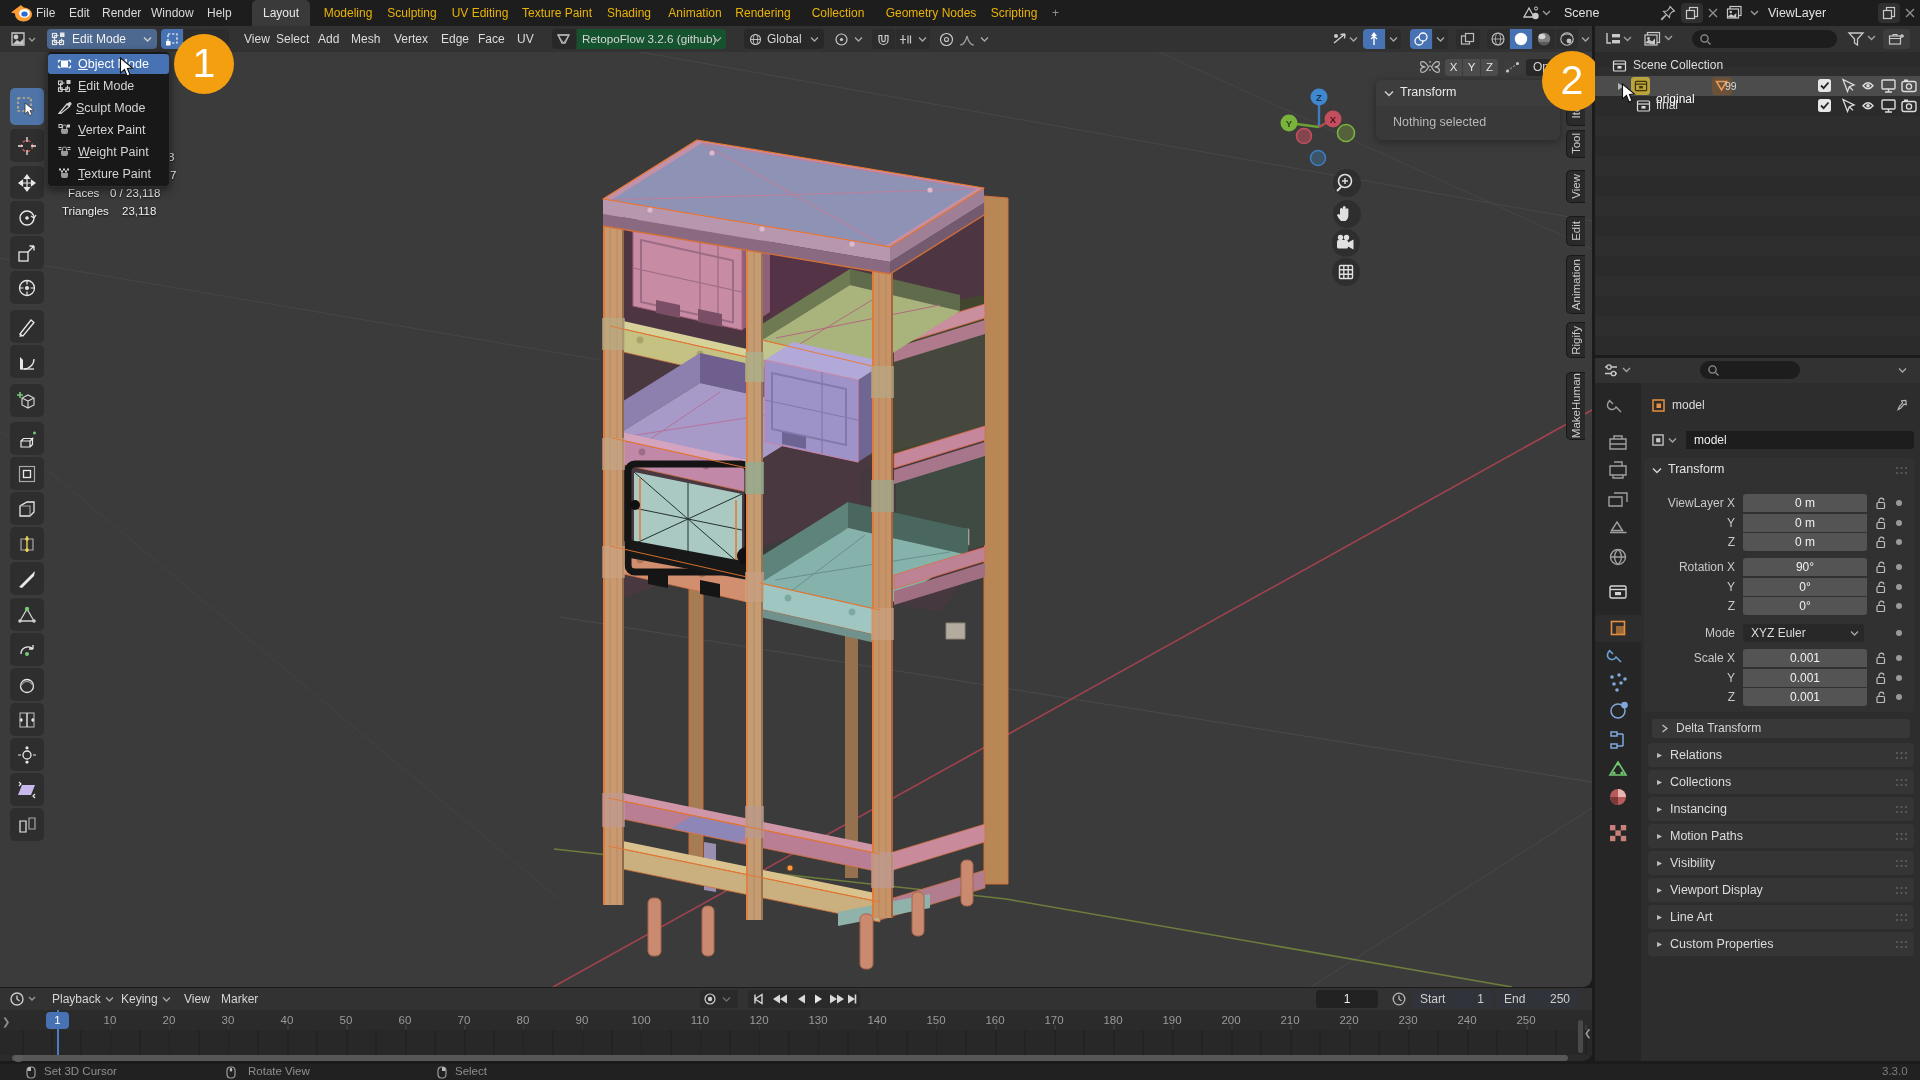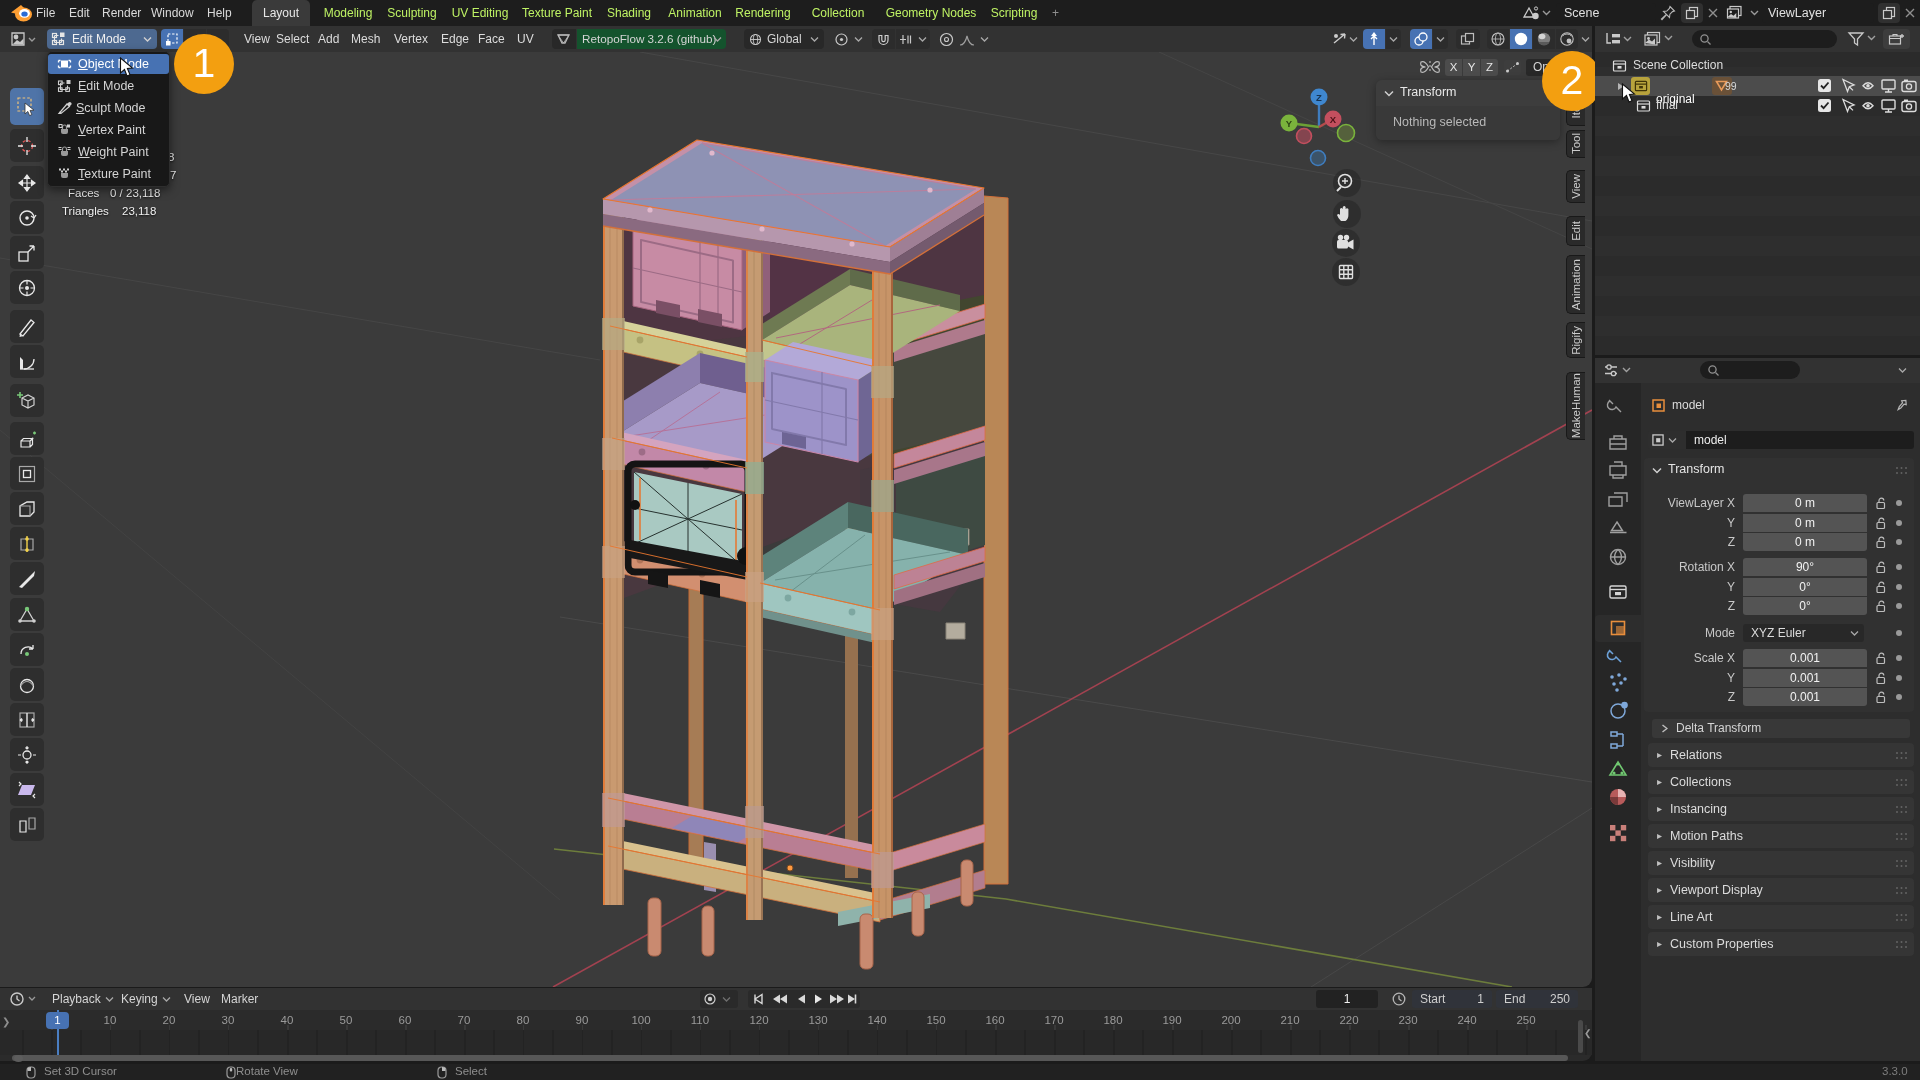--- a/index.html
+++ b/index.html
@@ -2,21 +2,21 @@
 <html><head><meta charset="utf-8">
 <style>
 *{margin:0;padding:0;box-sizing:border-box}
 html,body{width:1920px;height:1080px;overflow:hidden;background:#1b1b1b;
 font-family:"Liberation Sans",sans-serif;-webkit-font-smoothing:antialiased}
 #page{position:absolute;inset:0;width:1920px;height:1080px;color:#d8d8d8;font-size:12px}
 .abs{position:absolute}
 
 #topbar{position:absolute;left:0;top:0;width:1920px;height:26px;background:#1d1d1d}
 #topbar .menu{position:absolute;top:0;height:26px;line-height:26px;color:#dadada;font-size:12px}
-.wtab{position:absolute;top:0;height:26px;line-height:27px;color:#bef264;font-size:12px;text-align:center}
+.wtab{position:absolute;top:0;height:26px;line-height:27px;color:#eab308;font-size:12px;text-align:center}
 .wtab.on{background:#3a3a3a;color:#e8e8e8;border-radius:5px 5px 0 0}
 
 #vp{position:absolute;left:0;top:26px;width:1592px;height:961px;background:#3b3b3b;border-radius:0 0 9px 0}
 #vphead{position:absolute;left:0;top:0;width:100%;height:26px;background:#323232;border-radius:0}
 #vphead .m{position:absolute;top:0;height:26px;line-height:26px;color:#dcdcdc;font-size:12px}
 .hbtn{position:absolute;top:3px;height:20px;background:#282828;border-radius:4px;color:#d5d5d5;font-size:12px;line-height:20px}
 
 #outliner{position:absolute;left:1595px;top:26px;width:325px;height:329px;background:repeating-linear-gradient(180deg,#2b2b2b 0 20px,#2e2e2e 20px 40px) 0 -10px;background-position:0 70px;background-color:#2b2b2b}
 #outlhead{position:absolute;left:0;top:0;width:100%;height:26px;background:#323232}
 #props{position:absolute;left:1595px;top:358px;width:325px;height:703px;background:#2d2d2d}
@@ -1266,21 +1266,21 @@
 <div id="status">
   <svg class="abs" style="left:26px;top:2px" width="10" height="13" viewBox="0 0 10 13">
     <rect x="1" y="1" width="8" height="11" rx="3.5" fill="none" stroke="#9a9a9a" stroke-width="1.2"></rect>
     <path d="M1.5 2.5 a3.5 3.5 0 0 1 3.5 -1.5 v4 h-3.5z" fill="#bababa"></path>
   </svg>
   <div class="abs" style="left:44px;top:1px">Set 3D Cursor</div>
   <svg class="abs" style="left:226px;top:2px" width="10" height="13" viewBox="0 0 10 13">
     <rect x="1" y="1" width="8" height="11" rx="3.5" fill="none" stroke="#9a9a9a" stroke-width="1.2"></rect>
     <rect x="3.8" y="2" width="2.4" height="3.5" rx="1" fill="#bababa"></rect>
   </svg>
-  <div class="abs" style="left:236px;top:1px">Rotate View</div>
+  <div class="abs" style="left:248px;top:1px">Rotate View</div>
   <svg class="abs" style="left:437px;top:2px" width="10" height="13" viewBox="0 0 10 13">
     <rect x="1" y="1" width="8" height="11" rx="3.5" fill="none" stroke="#9a9a9a" stroke-width="1.2"></rect>
     <path d="M8.5 2.5 a3.5 3.5 0 0 0 -3.5 -1.5 v4 h3.5z" fill="#bababa"></path>
   </svg>
   <div class="abs" style="left:455px;top:1px">Select</div>
   <div class="abs" style="left:1882px;top:1px;color:#7d7d7d">3.3.0</div>
 </div>
 </div>
 
 </body></html>

